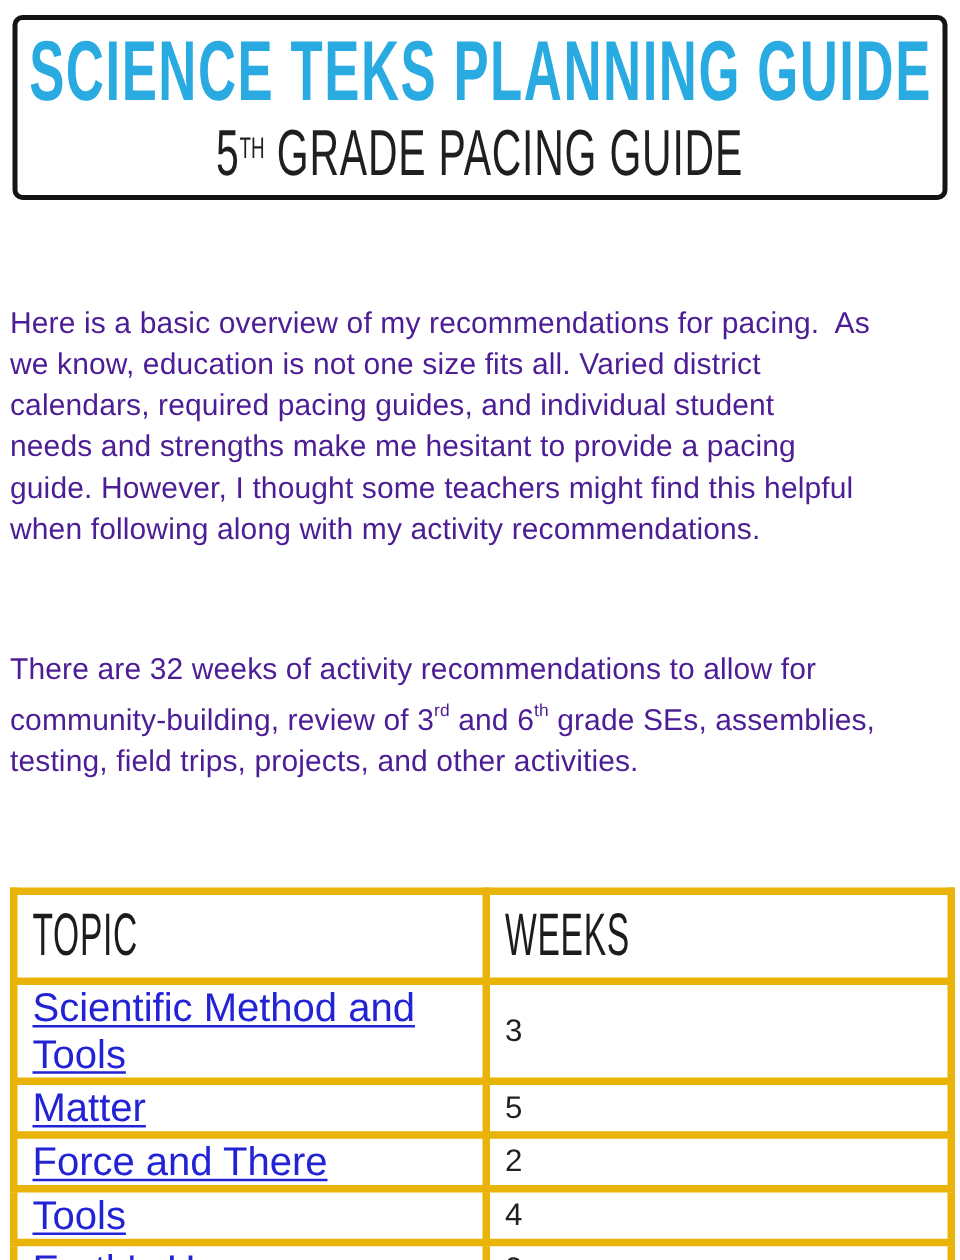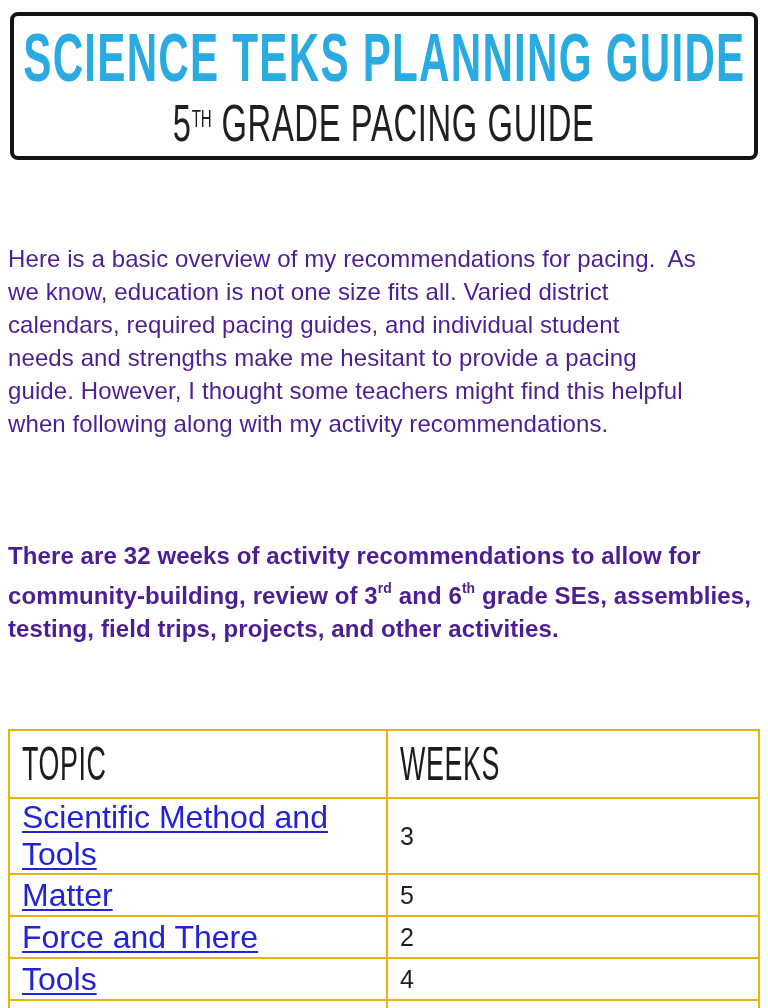--- a/index.html
+++ b/index.html
@@ -68,39 +68,38 @@
   
   .intro {
     margin: 16px 8px 0 8px;
     font-size: 24px;
     line-height: 33px;
     letter-spacing: 0.1px;
     color: #4c1d95;
     white-space: pre;
   }
   .paragraph + .paragraph {
-    margin-top: 33px;
-    font-weight: bold;
+    margin-top: 13px;
   }
   .paragraph .sup {
     font-size: 58%;
     vertical-align: 34%;
     text-align: right;
   }
 
   
   table.pacing-table {
     margin: 18px 8px 0 8px;
     width: 750px;
     border-collapse: collapse;
     table-layout: fixed;
   }
   table.pacing-table th,
   table.pacing-table td {
-    border: 2px solid #eab308;
+    border: 6px solid #eab308;
     padding: 0 0 0 12px;
     text-align: left;
     vertical-align: middle;
     overflow: hidden;
   }
   col.col-topic  { width: 378px; }
   col.col-weeks  { width: 372px; }
   tr.header-row th {
     height: 66px;
     font-weight: normal;

